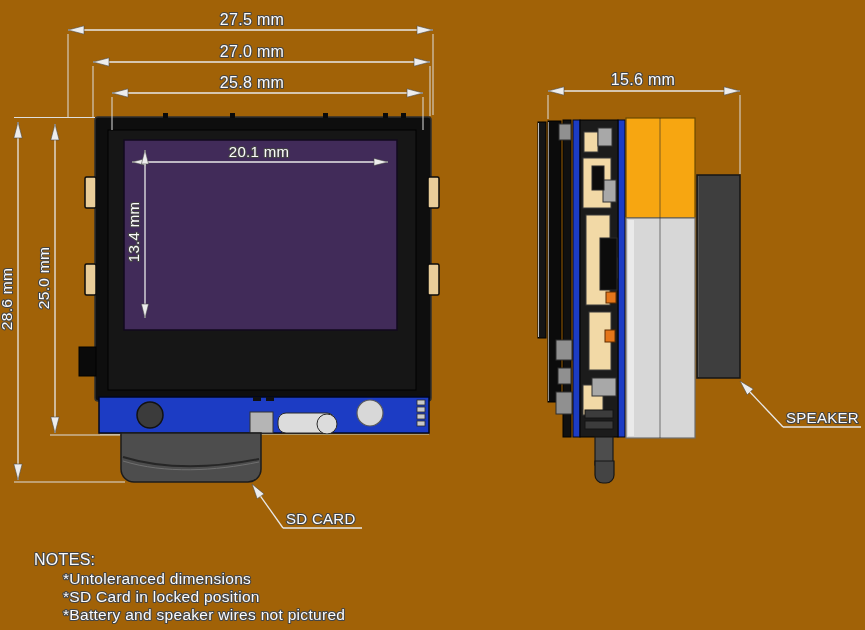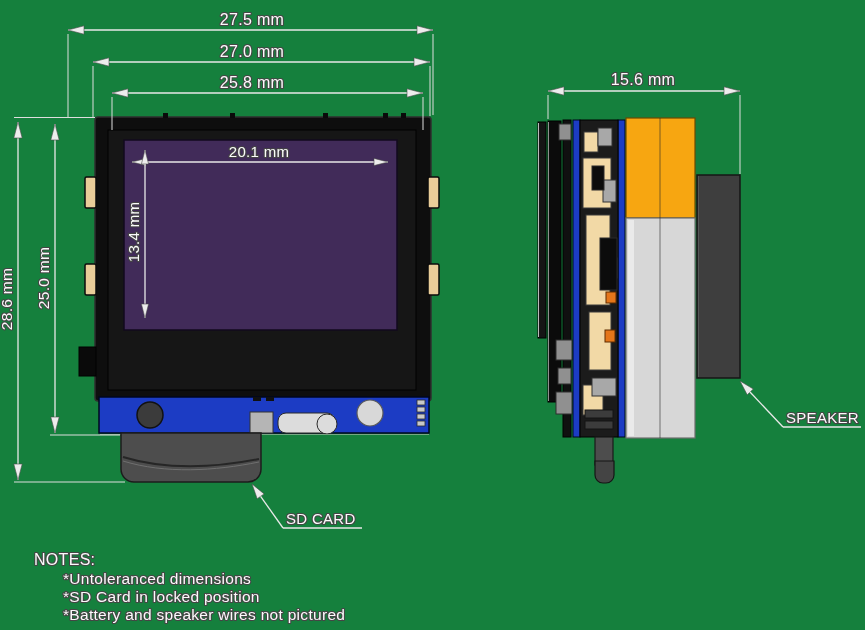--- a/index.html
+++ b/index.html
@@ -1,16 +1,16 @@
 <!DOCTYPE html>
 <html><head>
 <meta charset="utf-8">
 <style>
   html,body{margin:0;padding:0;background:#47704d;}
-  #canvas{position:relative;width:865px;height:630px;background:#15803d;overflow:hidden;}
+  #canvas{position:relative;width:865px;height:630px;background:#a16207;overflow:hidden;}
   svg{display:block;}
   text{
     font-family:"Liberation Sans",sans-serif;
     fill:#fbfbfb;
     stroke:#454545;
     stroke-width:2.2px;
     stroke-linejoin:round;
     paint-order:stroke fill;
     letter-spacing:0.3px;
   }

